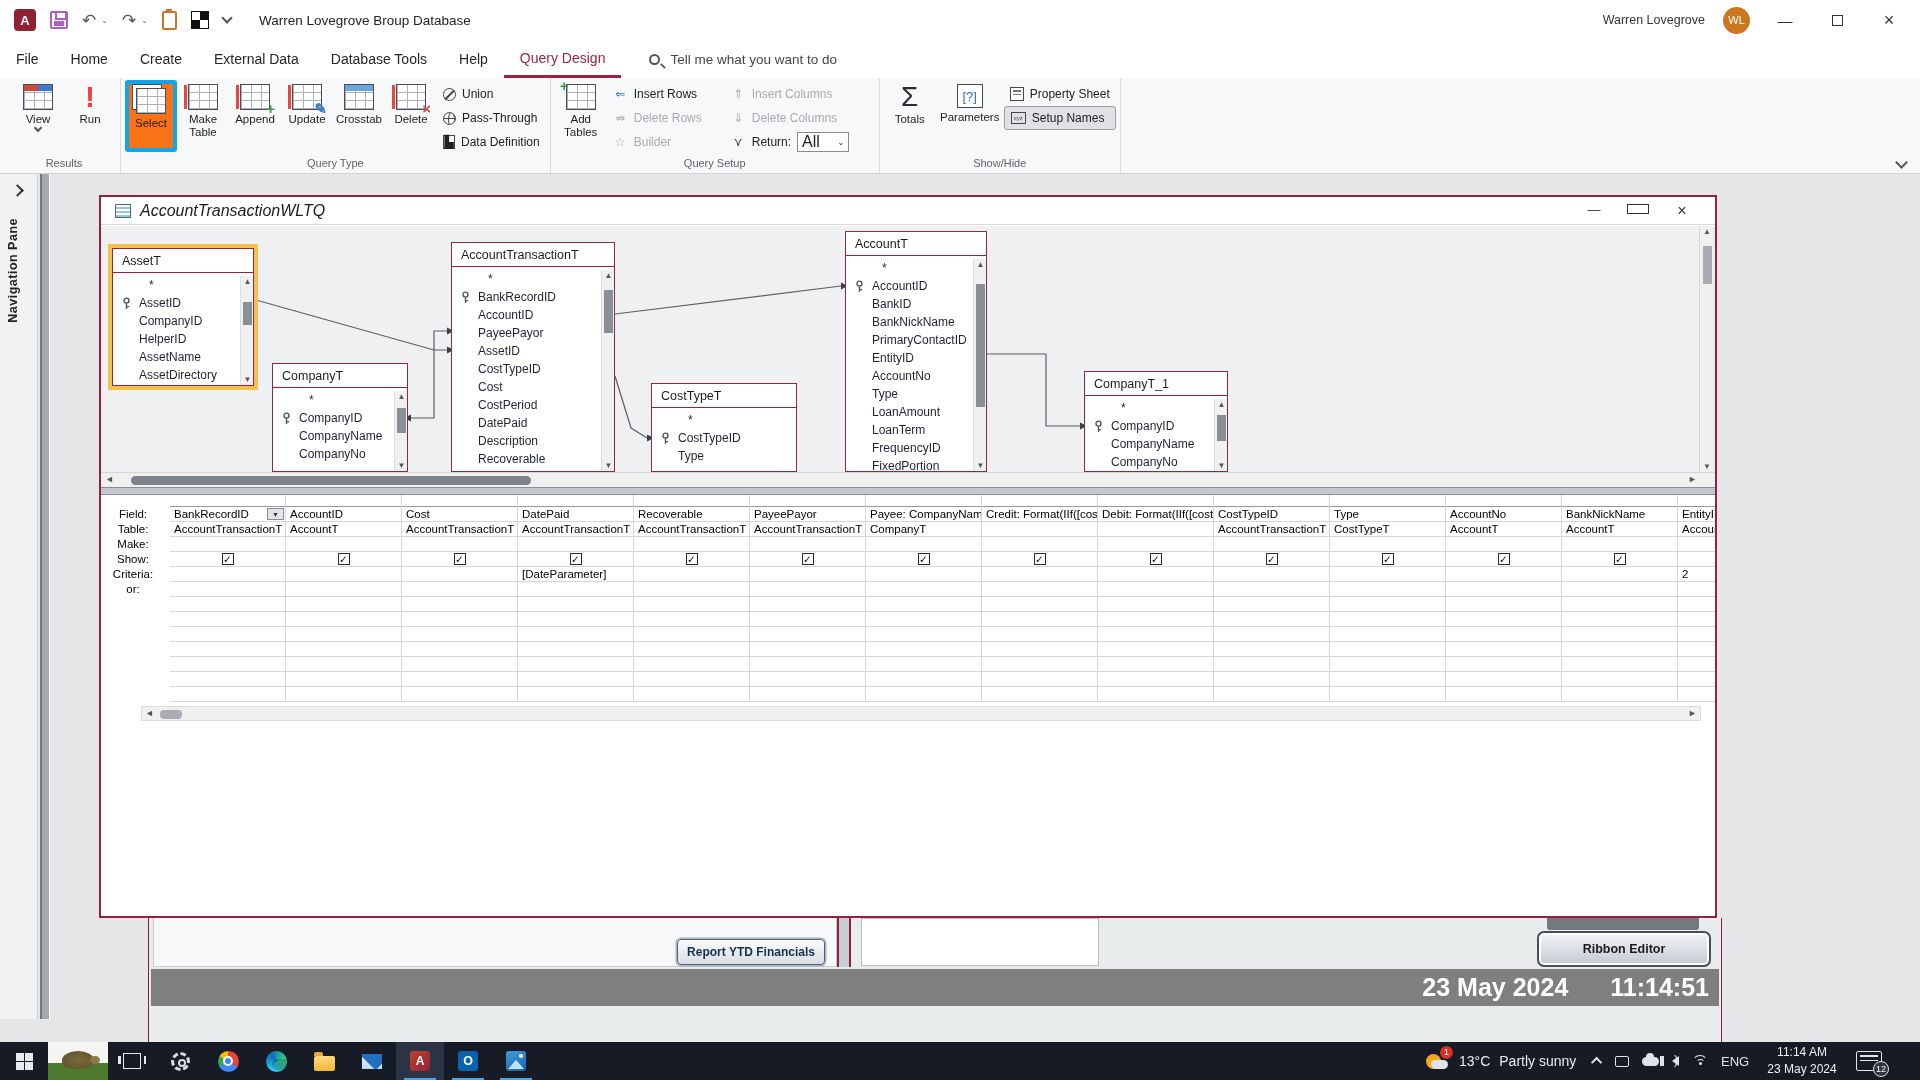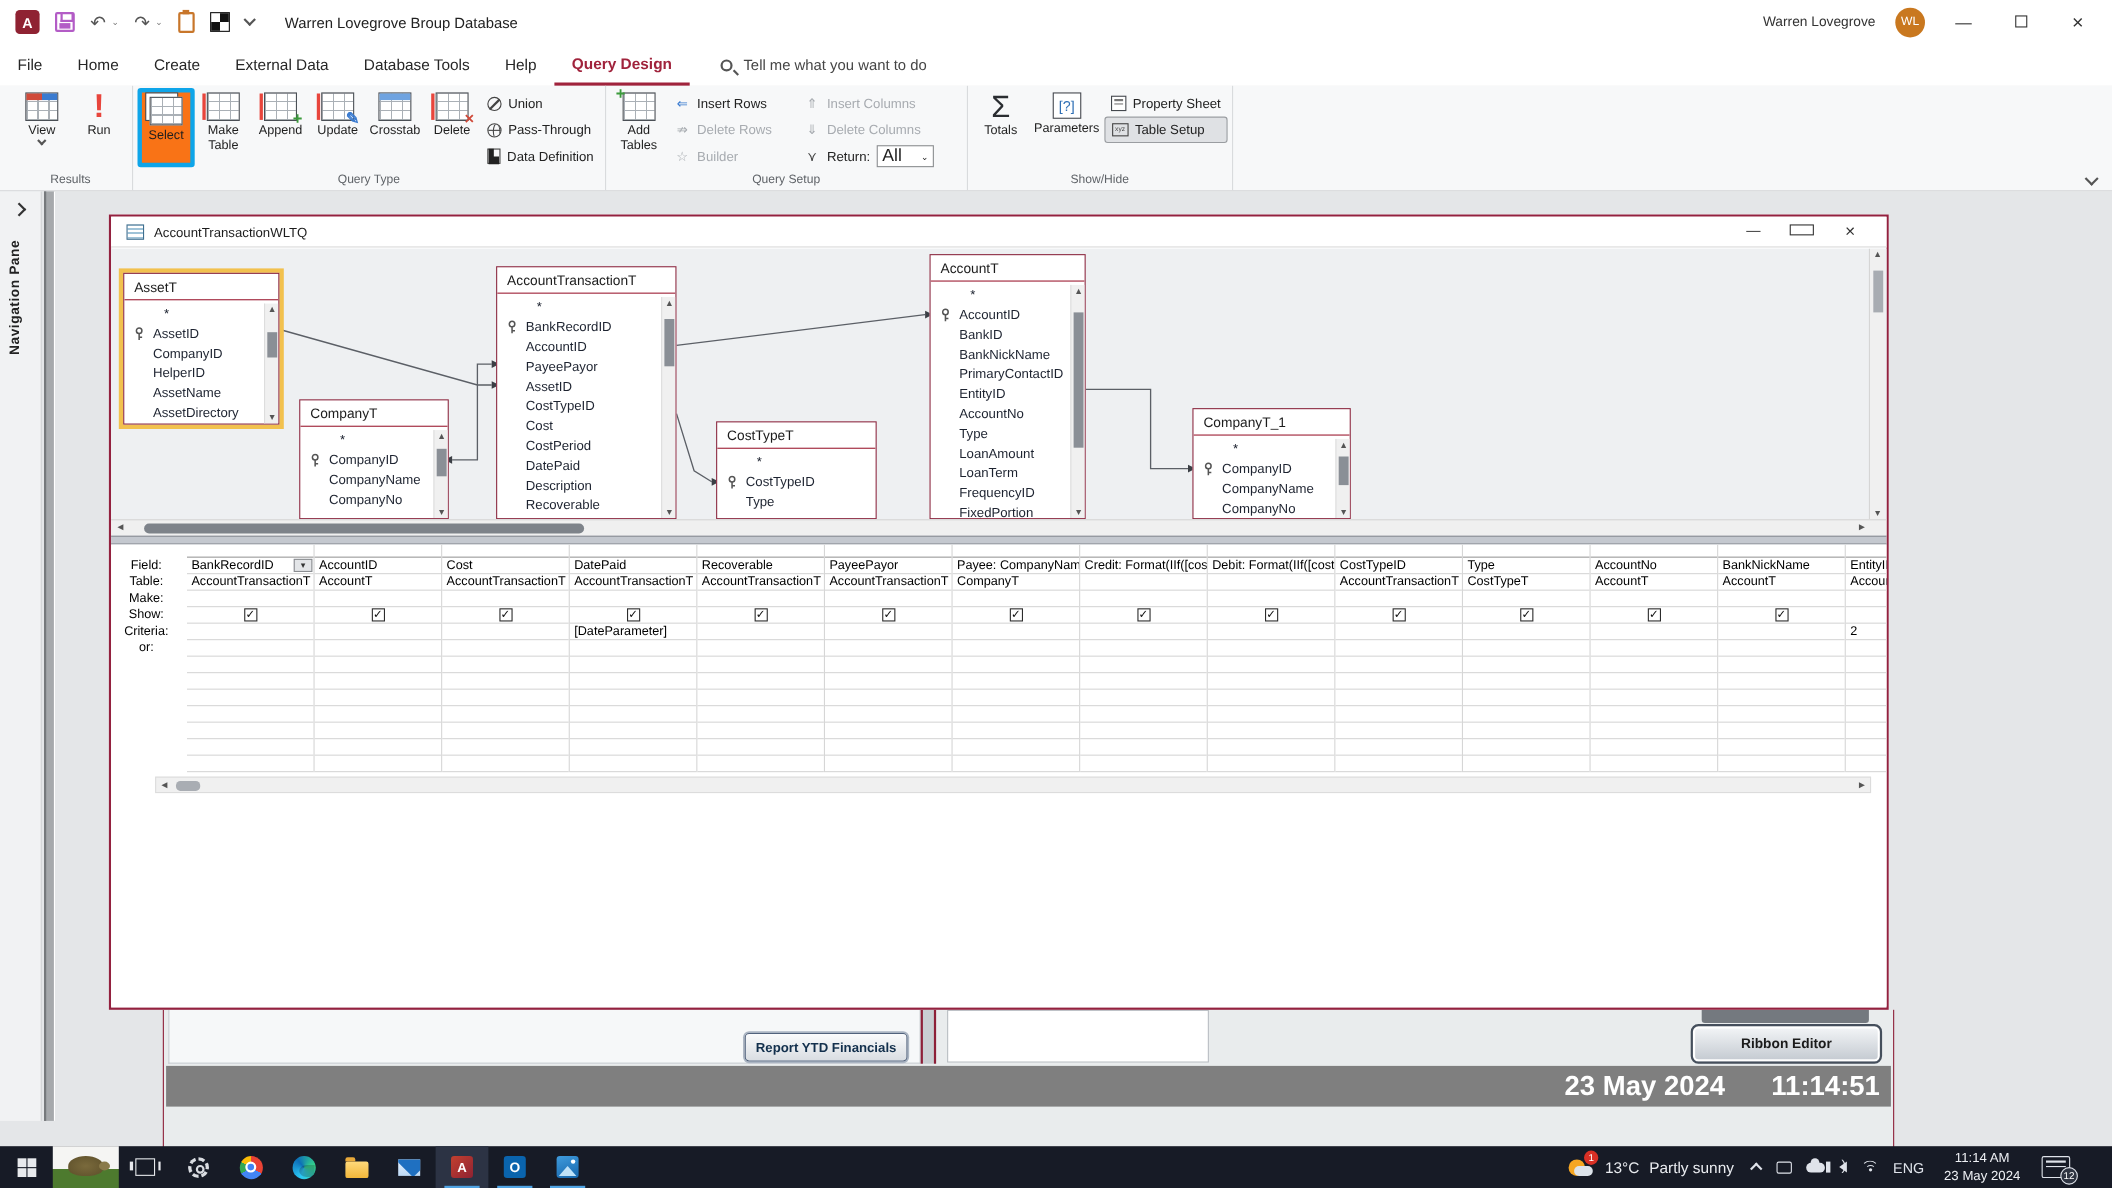--- a/index.html
+++ b/index.html
@@ -22,21 +22,21 @@
   .tb-title-text { margin-left:28px; font-size:13.5px; color:#222; }
   .tb-right { margin-left:auto; display:flex; align-items:center; gap:18px; padding-right:14px; }
   .user-name { font-size:12.5px; color:#333; }
   .avatar { width:27px; height:27px; border-radius:50%; background:#c9781f; color:#fff; font-size:11px; display:flex; align-items:center; justify-content:center; }
   .wctl { width:34px; text-align:center; font-size:15px; color:#333; }
   .max-box { display:inline-block; width:11px; height:11px; border:1.5px solid #333; }
 
   
   .tabsrow { position:absolute; left:0; top:40px; width:1920px; height:38px; background:#fff; display:flex; align-items:center; }
   .tab { padding:0 16px; font-size:14px; color:#262626; height:38px; display:flex; align-items:center; }
-  .tab.active { color:#a0233c; font-weight:bold; border-bottom:3px solid #a0233c; }
+  .tab.active { color:#a0233c; font-weight:normal; border-bottom:3px solid #a0233c; }
   .tellme { display:flex; align-items:center; gap:10px; margin-left:28px; color:#454545; font-size:13.5px; }
   .search-glass { width:11px; height:11px; border:2px solid #555; border-radius:50%; position:relative; }
   .search-glass:after { content:""; position:absolute; left:9px; top:9px; width:6px; height:2px; background:#555; transform:rotate(45deg); }
 
   
   .ribbon { position:absolute; left:0; top:78px; width:1920px; height:96px; background:#f7f8f9; border-bottom:1px solid #d0d2d4; display:flex; }
   .rgroup { display:flex; flex-direction:column; border-right:1px solid #d9dbdd; padding:2px 4px 0 4px; }
   .rgroup-body { display:flex; flex:1; align-items:flex-start; }
   .rgroup-label { text-align:center; font-size:11px; color:#5f6368; height:17px; line-height:15px; }
   .bigbtn { width:52px; min-height:72px; display:flex; flex-direction:column; align-items:center; padding-top:4px; gap:3px; border-radius:3px; }
@@ -82,21 +82,21 @@
   .report-btn { position:absolute; left:528px; top:21px; width:148px; height:26px; background:linear-gradient(#fafbfc,#d9dde2); border:1.5px solid #51627c; border-radius:4px; box-shadow:0 0 0 1.5px #aab4c2; font-size:12px; font-weight:bold; color:#13304d; display:flex; align-items:center; justify-content:center; }
   .dark-partial { position:absolute; left:1398px; top:0px; width:152px; height:12px; background:#74797f; border-radius:0 0 3px 3px; }
   .ribbon-editor-btn { position:absolute; left:1388px; top:13px; width:174px; height:36px; background:linear-gradient(#f4f6f8,#c3c9d0); border:2px solid #454f5c; border-radius:7px; box-shadow:inset 0 0 0 2px #ffffff; font-size:12.5px; font-weight:bold; color:#1b1b1b; display:flex; align-items:center; justify-content:center; }
   .datebar { position:absolute; left:2px; top:51px; width:1568px; height:37px; background:#7f7f7f; display:flex; align-items:center; justify-content:flex-end; gap:42px; padding-right:10px; }
   .datebar .dtxt { color:#fff; font-weight:bold; font-size:25px; }
 
   
   .qwin { position:absolute; left:99px; top:21px; width:1618px; height:723px; background:#fff; border:2px solid #93213f; }
   .qtitle { height:28px; background:#fff; border-bottom:1px solid #d9d9d9; display:flex; align-items:center; padding-left:14px; }
   .qicon { width:16px; height:14px; border:1.5px solid #3f6f8f; background:repeating-linear-gradient(0deg,#9fc3d8 0 2px,#fff 2px 4px); margin-right:9px; }
-  .qtitle-text { font-size:12px; color:#1c1c1c; }
+  .qtitle-text { font-size:16px; color:#1c1c1c;font-style:italic; }
   .qctl { margin-left:auto; display:flex; gap:22px; padding-right:22px; }
   .qctl span { font-size:13px; color:#333; width:22px; text-align:center; }
   .qmax { display:inline-block; width:10px; height:10px; border:1.5px solid #333; }
 
   .design-area { position:absolute; left:0; top:29px; width:1614px; height:246px; background:#eef0f2; overflow:hidden; }
   .design-hscroll { position:absolute; left:0; top:275px; width:1614px; height:15px; background:#f0f0f0; border-top:1px solid #d5d5d5; }
   .dh-thumb { position:absolute; left:30px; top:2.5px; width:400px; height:9px; background:#7e838a; border-radius:5px; }
   .scroll-arrow { position:absolute; top:1px; font-size:9px; color:#555; }
   .design-vscroll { position:absolute; right:2px; top:0px; width:14px; height:246px; background:#f0f0f0; border-left:1px solid #d5d5d5; }
   .dv-thumb { position:absolute; left:2.5px; top:20px; width:9px; height:38px; background:#a8acb2; }
@@ -370,21 +370,21 @@
         <div class="stack">
           <div class="smallrow">
               <span class="psheet-ic">
                 <i></i>
                 <i></i>
               </span>
               <span>Property Sheet</span>
             </div>
           <div class="smallrow" style="background:#dfe1e4; border:1px solid #9a9da1; border-radius:3px;">
               <span class="sm-ic" style="border:1.4px solid #444; width:15px; height:12px; font-size:6px; color:#444;">xyz</span>
-              <span>Table Setup</span>
+              <span>Setup Names</span>
             </div>
         </div>
       </div>
       <div class="rgroup-label">Show/Hide</div>
     </div>
     <span class="collapse-chev"></span>
   </div>
 
   <div class="workarea">
     <div class="navstrip">

